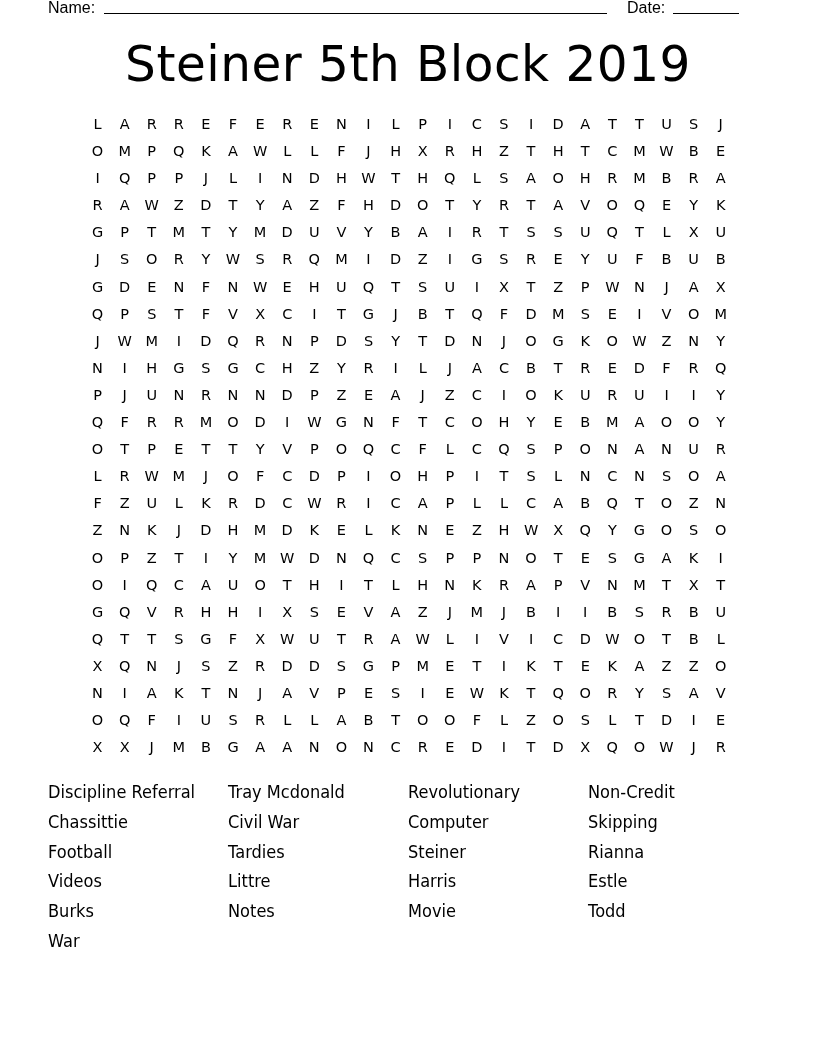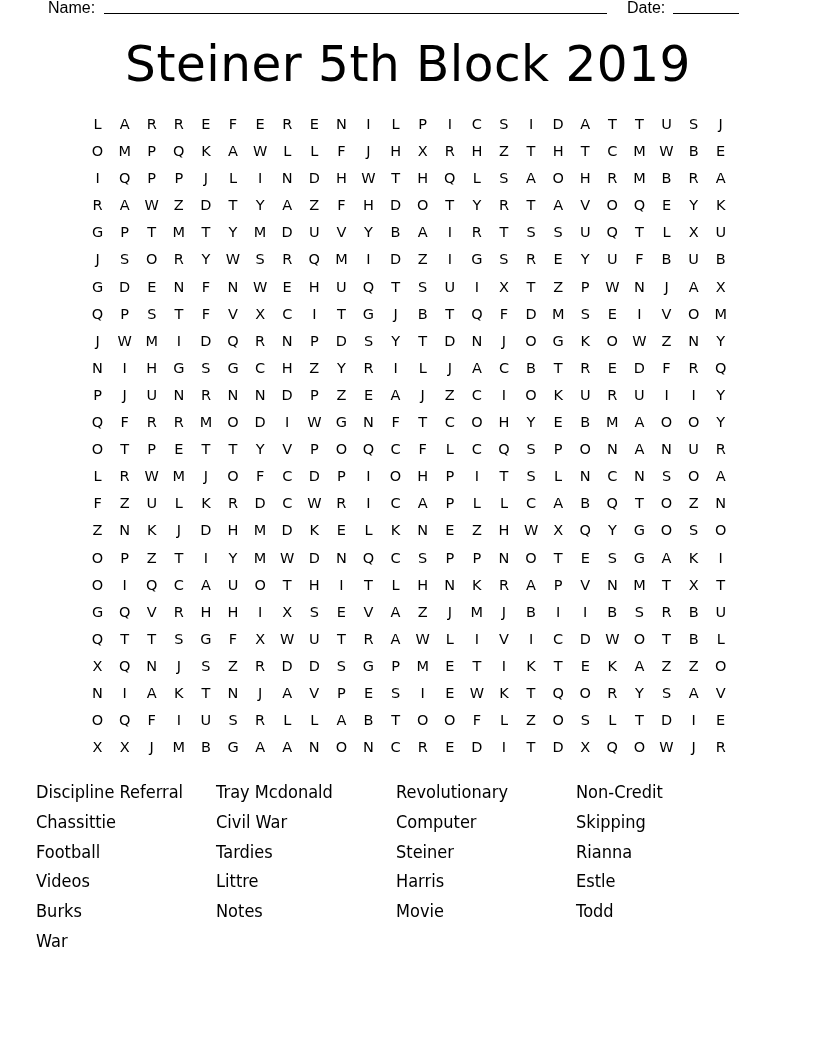--- a/index.html
+++ b/index.html
@@ -58,21 +58,21 @@
     .cell {
       font-family: "DejaVu Sans", sans-serif;
       font-size: 14.5px;
       text-align: center;
       line-height: 27.1px;
       cursor: pointer;
     }
     .word-list {
       position: absolute;
       top: 779px;
-      left: 36px;
+      left: 48px;
       display: grid;
       grid-template-columns: 180px 180px 180px 180px;
       grid-auto-rows: 29.8px;
     }
     .word {
       font-family: "DejaVu Sans", sans-serif;
       font-size: 18px;
       line-height: 26px;
       white-space: nowrap;
       transform: scaleX(0.9);

